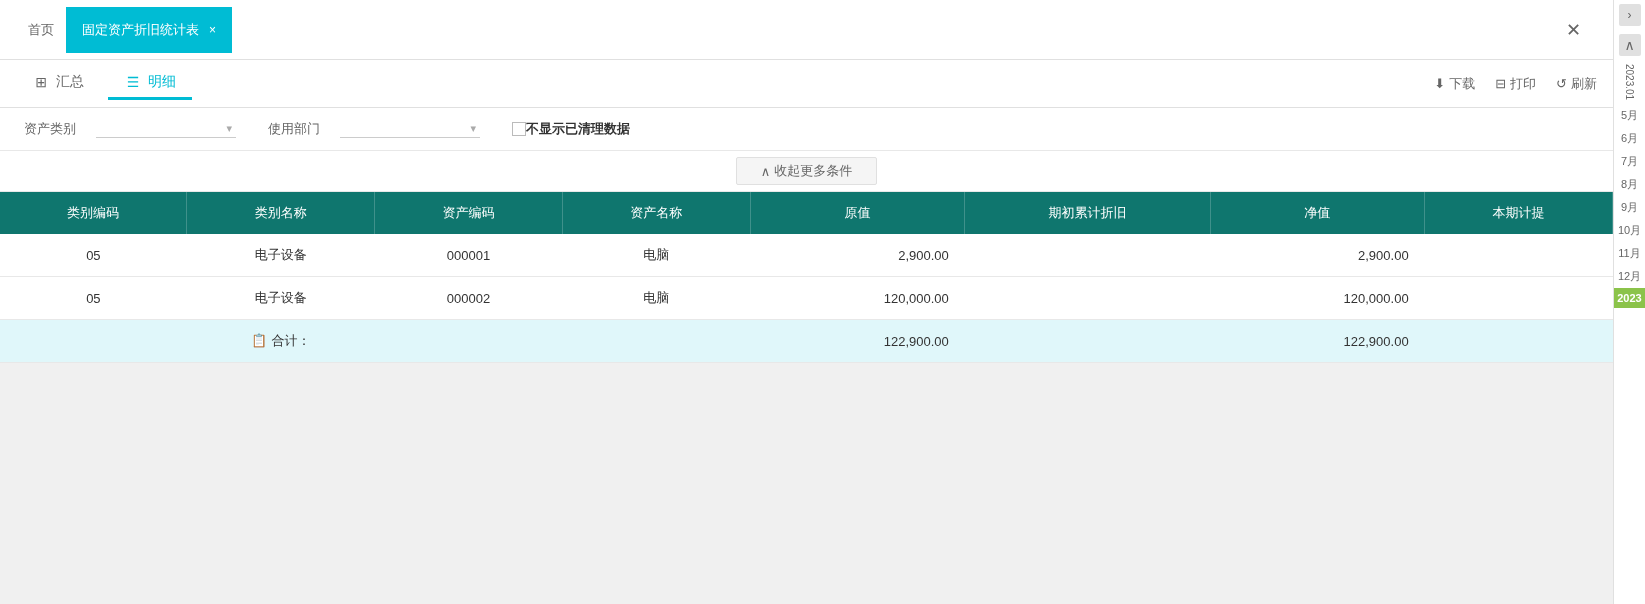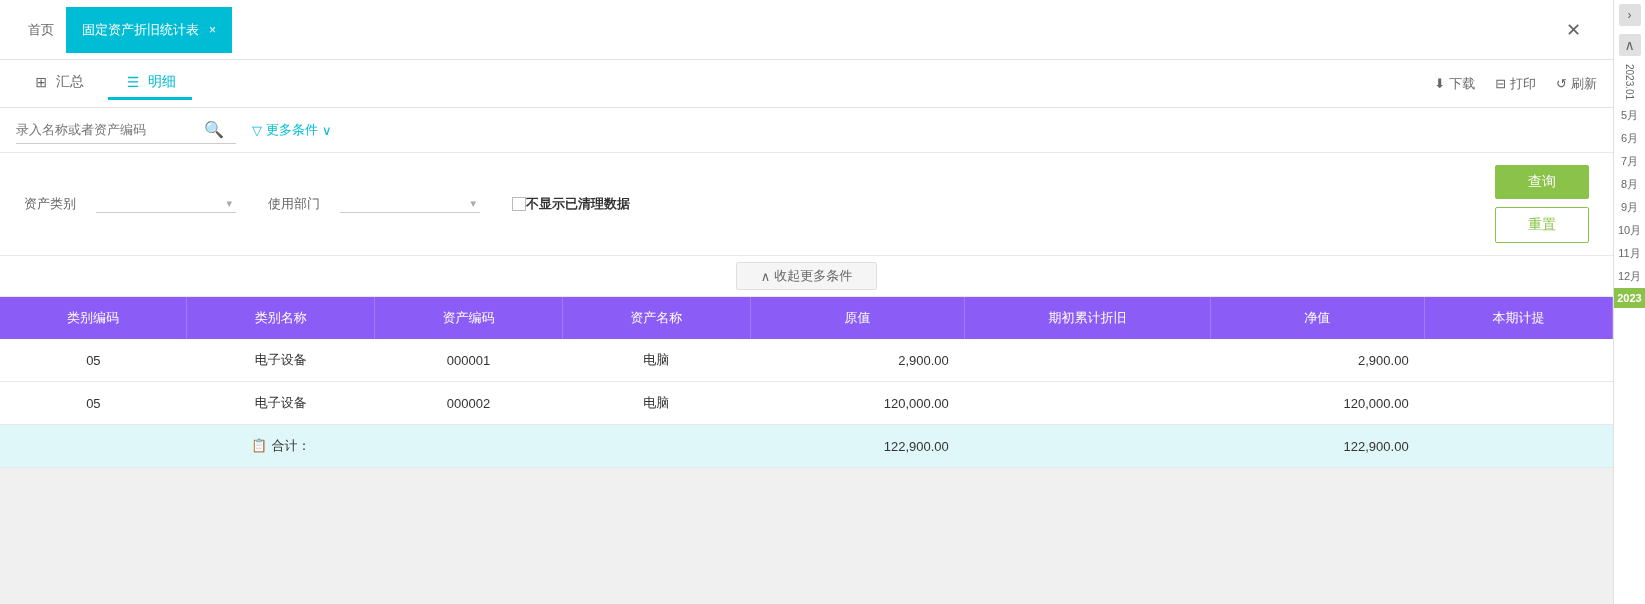--- a/index.html
+++ b/index.html
@@ -42,21 +42,21 @@
     .btn-reset { background: #fff; color: #8bc34a; border: 1px solid #8bc34a; padding: 8px 32px; font-size: 14px; cursor: pointer; border-radius: 2px; }
     .btn-group { display: flex; flex-direction: column; gap: 8px; margin-left: auto; }
 
     
     .collapse-bar { display: flex; justify-content: center; padding: 6px 0; background: #fff; border-bottom: 1px solid #e8e8e8; }
     .collapse-btn { display: flex; align-items: center; gap: 4px; color: #666; background: #f5f5f5; border: 1px solid #e0e0e0; padding: 4px 24px; border-radius: 2px; cursor: pointer; font-size: 13px; }
 
     
     .table-wrap { flex: 1; overflow: auto; }
     table { width: 100%; border-collapse: collapse; }
-    thead tr { background: #8b5cf6; color: #fff; margin-left: 34px; }
+    thead tr { background: #0f766e; color: #fff; margin-left: 34px; }
     thead th { padding: 12px 16px; font-size: 13px; font-weight: normal; text-align: center; border-right: 1px solid rgba(255,255,255,0.2); white-space: nowrap; }
     tbody tr { background: #fff; border-bottom: 1px solid #e8e8e8; }
     tbody td { padding: 12px 16px; font-size: 13px; text-align: center; }
     tbody td.num { text-align: right; }
     .total-row { background: #e0f7fa !important; margin-left: 46px; }
     .total-row td { color: #333; font-size: 13px; }
 
     
     .right-sidebar { width: 32px; background: #fff; display: flex; flex-direction: column; align-items: center; padding: 4px 0; border-left: 1px solid #e0e0e0; position: relative; }
     .sidebar-chevron { width: 22px; height: 22px; background: #e0e0e0; display: flex; align-items: center; justify-content: center; cursor: pointer; border-radius: 2px; font-size: 12px; color: #666; margin-bottom: 8px; }
@@ -100,54 +100,39 @@
         <span>⊟</span>
         <span>打印</span>
       </div>
       <div class="sub-tabs-right-btn">
         <span>↺</span>
         <span>刷新</span>
       </div>
     </div>
   </div>
 
-  <div class="filter-bar">
-    <div class="search-input-wrap">
-      <input class="search-input" type="text" placeholder="录入名称或者资产编码" style="">
-      <span style="color:#aaa;font-size:16px;">🔍</span>
-    </div>
-    <div class="more-conditions">
-      <span style="color:#00bcd4;">▽</span>
-      <span>更多条件</span>
-      <span>∨</span>
-    </div>
-  </div>
 
   <div class="adv-filter">
     <div class="adv-filter-item">
       <span class="adv-filter-label">资产类别</span>
       <div class="adv-filter-select" style="min-width:140px;">
         <span style="flex:1;color:#ccc;"> </span>
         <span class="adv-filter-select-arrow">▾</span>
       </div>
     </div>
     <div class="adv-filter-item">
       <span class="adv-filter-label">使用部门</span>
       <div class="adv-filter-select" style="min-width:140px;">
         <span style="flex:1;color:#ccc;"> </span>
         <span class="adv-filter-select-arrow">▾</span>
       </div>
     </div>
     <div class="checkbox-wrap">
       <span class="checkbox-box"></span>
       <span>不显示已清理数据</span>
-    </div>
-    <div class="btn-group">
-      <button class="btn-query">查询</button>
-      <button class="btn-reset">重置</button>
     </div>
   </div>
 
   <div class="collapse-bar">
     <div class="collapse-btn">
       <span>∧</span>
       <span>收起更多条件</span>
     </div>
   </div>
 

